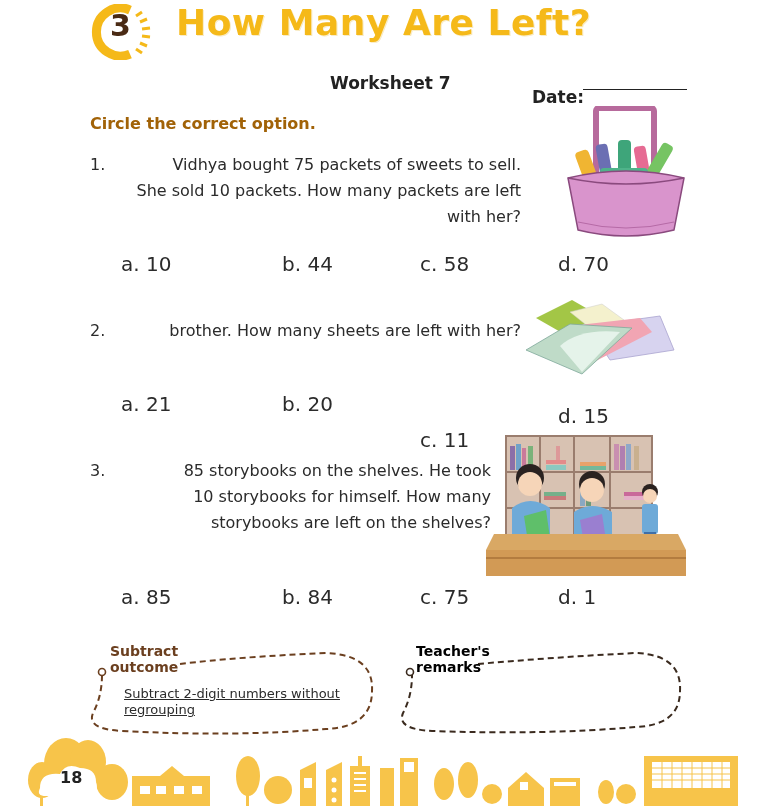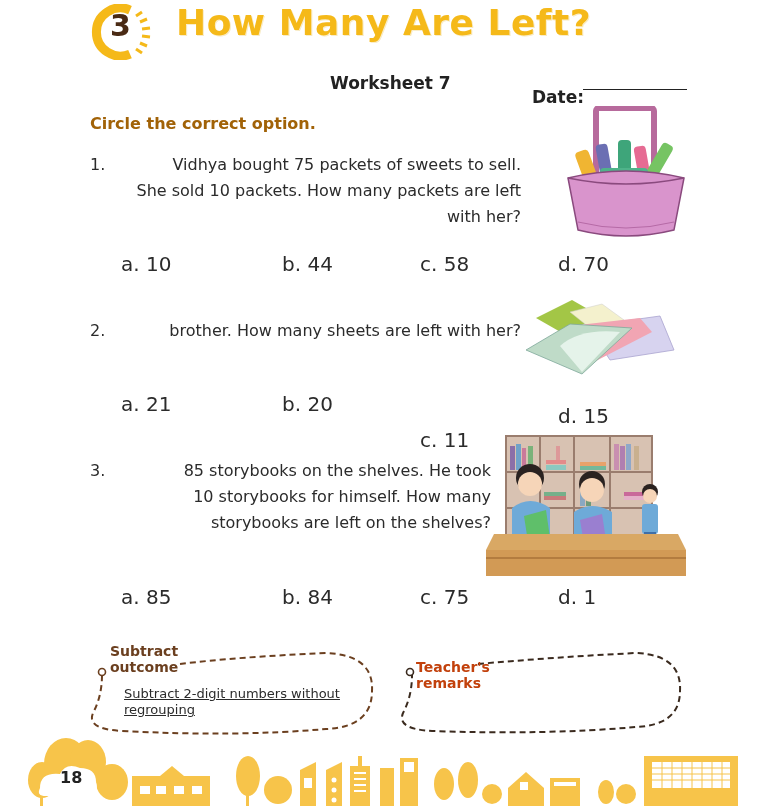--- a/index.html
+++ b/index.html
@@ -164,21 +164,21 @@
 </div>
 <div class="abs lo-text" style="left:124px;top:686px;text-decoration:underline;">
   <div>Subtract 2-digit numbers without</div>
   <div>regrouping</div>
 </div>
 
 <svg class="abs" style="left:396px;top:645px;" width="294" height="92" viewBox="0 0 294 92">
   <path d="M82 19 Q160 12 240 8 Q286 10 284 46 Q284 80 240 82 Q150 90 36 86 Q-2 84 8 66 Q16 50 16 30" fill="none" stroke="#3a2a1e" stroke-width="2" stroke-dasharray="6,4"></path>
   <circle cx="14" cy="27" r="3.5" fill="none" stroke="#3a2a1e" stroke-width="1.6"></circle>
 </svg>
-<div class="abs tr-label" style="left:416px;top:643px;color:#c2410c;margin-top:16px;">
+<div class="abs tr-label" style="left:416px;top:643px;color:#000000;">
   <div>Teacher's</div>
   <div>remarks</div>
 </div>
 
 <svg class="abs" style="left:0;top:734px;" width="765" height="72" viewBox="0 0 765 72">
   <g fill="#f7c44a">
     <ellipse cx="42" cy="46" rx="14" ry="18"></ellipse>
       <rect x="40" y="46" width="3" height="26"></rect>
     <ellipse cx="66" cy="30" rx="22" ry="26"></ellipse>
     <ellipse cx="88" cy="28" rx="18" ry="22"></ellipse>

